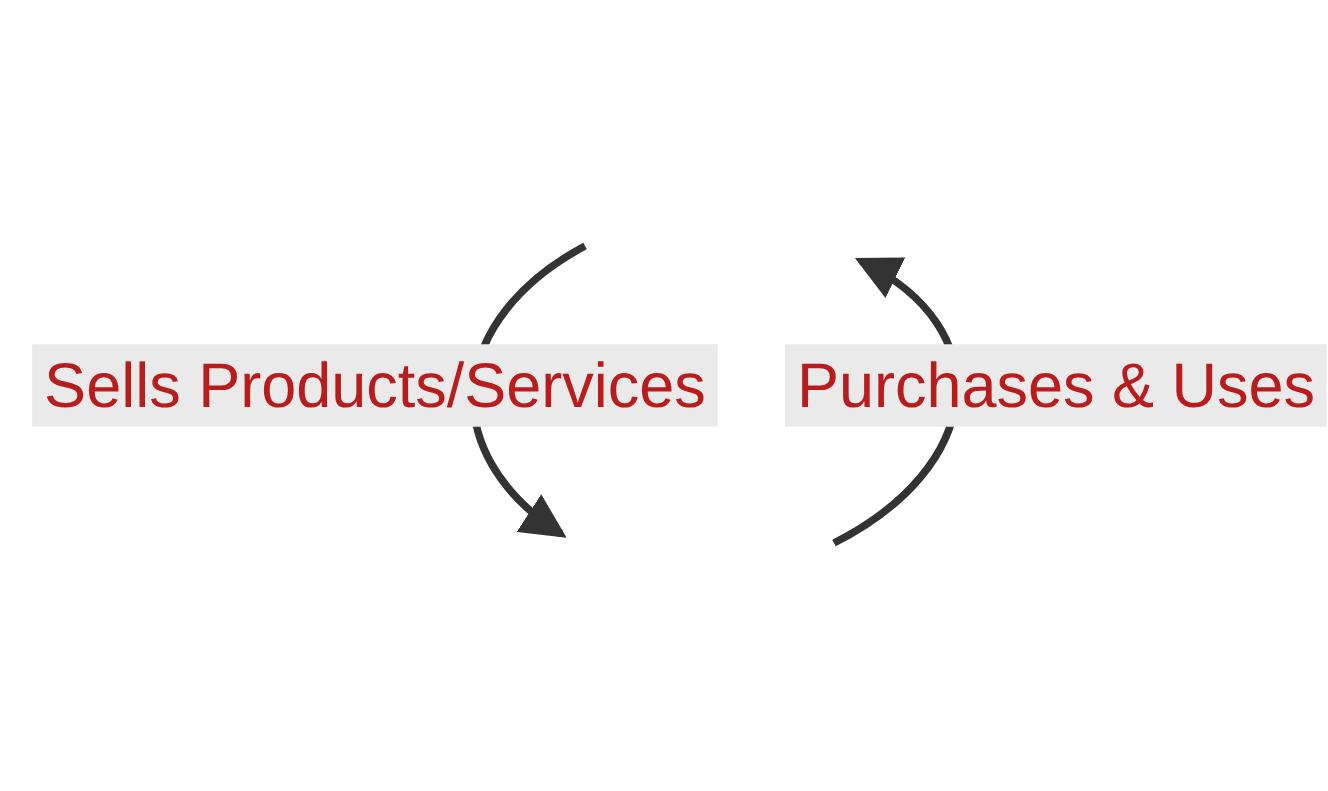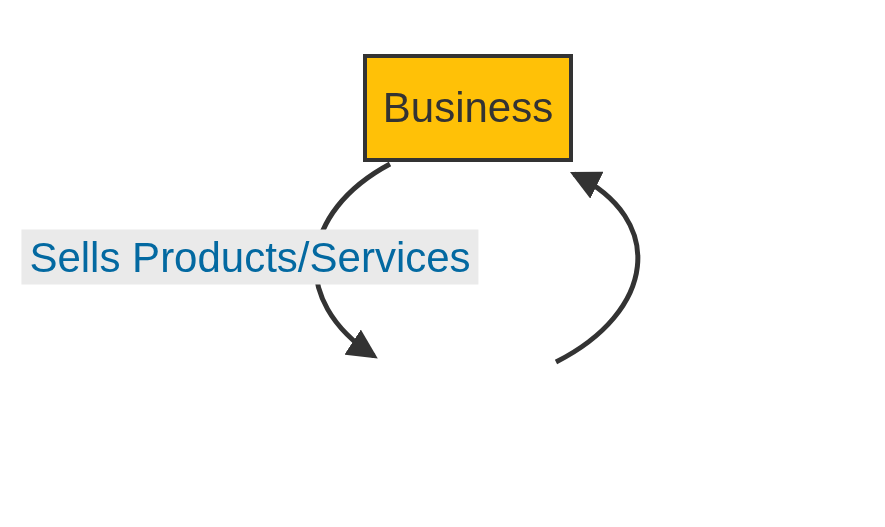--- a/index.html
+++ b/index.html
@@ -48,21 +48,21 @@
     left: 352px;
     top: 365px;
     width: 238px;
     height: 106px;
     background: #CCFACC;
   }
   .edge-label {
     position: absolute;
     transform: translate(-50%, -50%);
     background: #EAEAEA;
-    color: #0369a1;
+    color: #b91c1c;
     font-size: 42px;
     line-height: 55px;
     padding: 0 8px;
     white-space: nowrap;
   }
   .edge-label-sells {
     left: 250px;
     top: 257px;
   }
   .edge-label-purchases {
@@ -80,19 +80,17 @@
       <marker id="arrowhead" viewBox="0 0 10 10" refX="8.5" refY="5" markerWidth="6" markerHeight="6" orient="auto">
         <path d="M 0 0 L 10 5 L 0 10 z" fill="#333333"></path>
       </marker>
     </defs>
     <path class="edge-path" d="M 390 164 C 300 212, 288 300, 374 356" marker-end="url(#arrowhead)"></path>
     <path class="edge-path" d="M 556 362 C 655 312, 668 220, 574 174" marker-end="url(#arrowhead)"></path>
   </svg>
 
   <div class="edge-label edge-label-sells">Sells Products/Services</div>
 
+  <div class="edge-label edge-label-purchases">Purchases &amp; Uses</div>
 
-  <div class="node node-business">
-    <span>Business</span>
-  </div>
 
 
 </div>
 
 </body></html>

